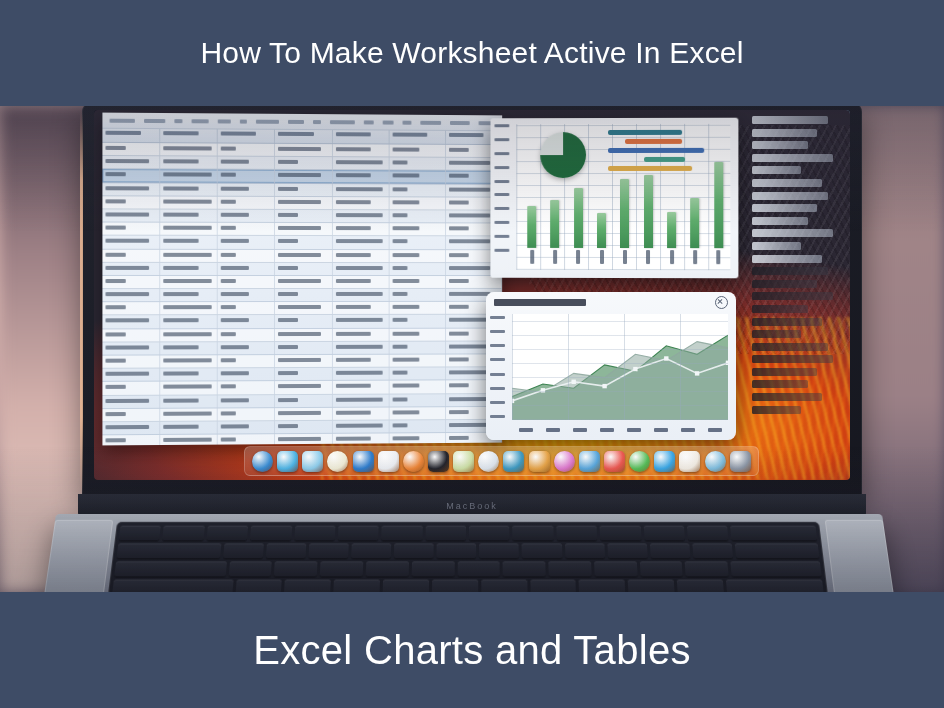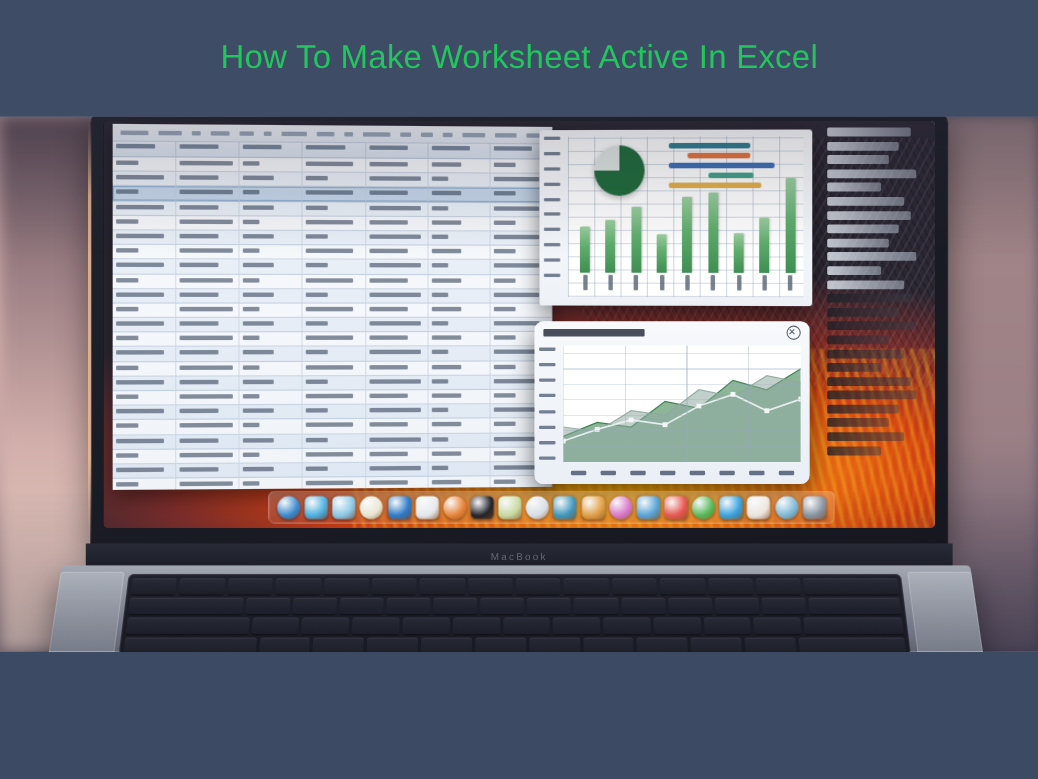--- a/index.html
+++ b/index.html
@@ -13,21 +13,21 @@
   
   .banner{
     position:absolute;left:0;width:944px;
     background:#3e4c66;
     display:flex;align-items:center;justify-content:center;
     z-index:40;
   }
   .banner-top{top:0;height:106px;}
   .banner-bottom{top:592px;height:116px;}
   .banner-top .txt{
-    color:#22c55e;font-size:30px;font-weight:500;letter-spacing:.2px;
+    color:#ffffff;font-size:30px;font-weight:500;letter-spacing:.2px;
     text-align:left;white-space:nowrap;
   }
   .banner-bottom .txt{
     color:#ffffff;font-size:40px;font-weight:500;letter-spacing:.3px;
     text-align:center;white-space:nowrap;
   }
 
   
   .photo{
     position:absolute;left:0;top:106px;width:944px;height:486px;overflow:hidden;
@@ -1081,14 +1081,17 @@
                 <div class="key"></div>
                 <div class="key wide"></div>
               </div>
             </div>
         </div>
       </div>
 
     </div>
   </div>
 
+  <div class="banner banner-bottom">
+    <div class="txt">Excel Charts and Tables</div>
+  </div>
 
 </div>
 
 </body></html>

